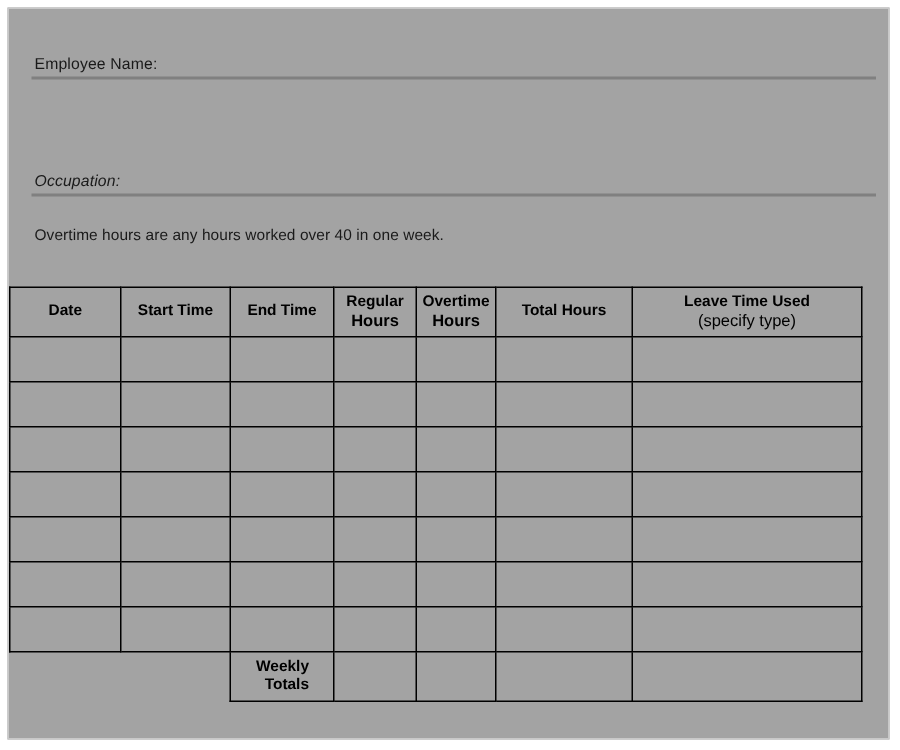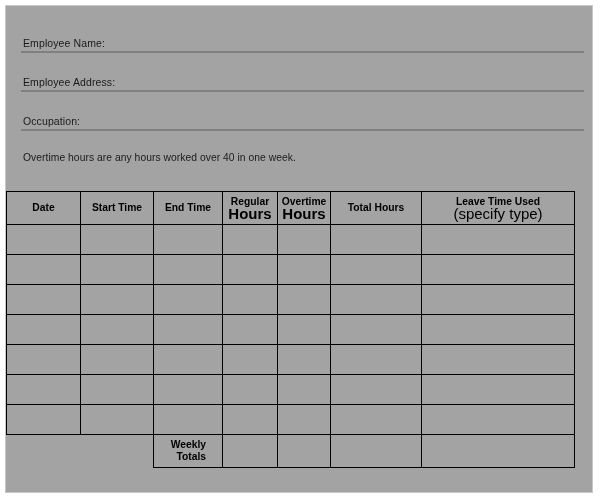--- a/index.html
+++ b/index.html
@@ -47,21 +47,21 @@
   }
   .form-field .field-value {
     position: absolute;
     bottom: 2px;
     font-size: 10.5px;
     color: #1a1a1a;
     white-space: nowrap;
   }
   #field-name    { top: 27px; }
   #field-address { top: 66px; }
-  #field-occupation { top: 105px; }
+  #field-occupation { top: 105px; font-style: italic; }
 
   
   #instructions {
     position: absolute;
     left: 17px;
     top: 145px;
     width: 560px;
     font-size: 10.3px;
     line-height: 14.5px;
     color: #1a1a1a;
@@ -98,21 +98,21 @@
     font-size: 10.3px;
     font-weight: bold;
     color: #000000;
     text-align: center;
     line-height: 12.5px;
     padding: 1px 2px;
   }
   #timesheet th .sub {
     display: block;
     font-weight: normal;
-    font-size: 15px;
+    font-size: 11px;
   }
   #timesheet td.data-cell {
     height: 29px;
   }
   
   #timesheet tr.totals-row td.blank-cell {
     border: none;
     background: transparent;
   }
   #timesheet tr.totals-row td.totals-label {
@@ -129,24 +129,20 @@
 </head>
 <body>
 
 <div id="page">
 
   <div class="form-field" id="field-name">
     <span class="field-label">Employee Name:</span>
     <span class="field-value" style="left:112px;"></span>
   </div>
 
-  <div class="form-field" id="field-address">
-    <span class="field-label">Employee Address:</span>
-    <span class="field-value" style="left:124px;"></span>
-  </div>
 
   <div class="form-field" id="field-occupation">
     <span class="field-label">Occupation:</span>
     <span class="field-value" style="left:85px;"></span>
   </div>
 
   <div id="instructions">
     <div>Overtime hours are any hours worked over 40 in one week.</div>
   </div>
 

